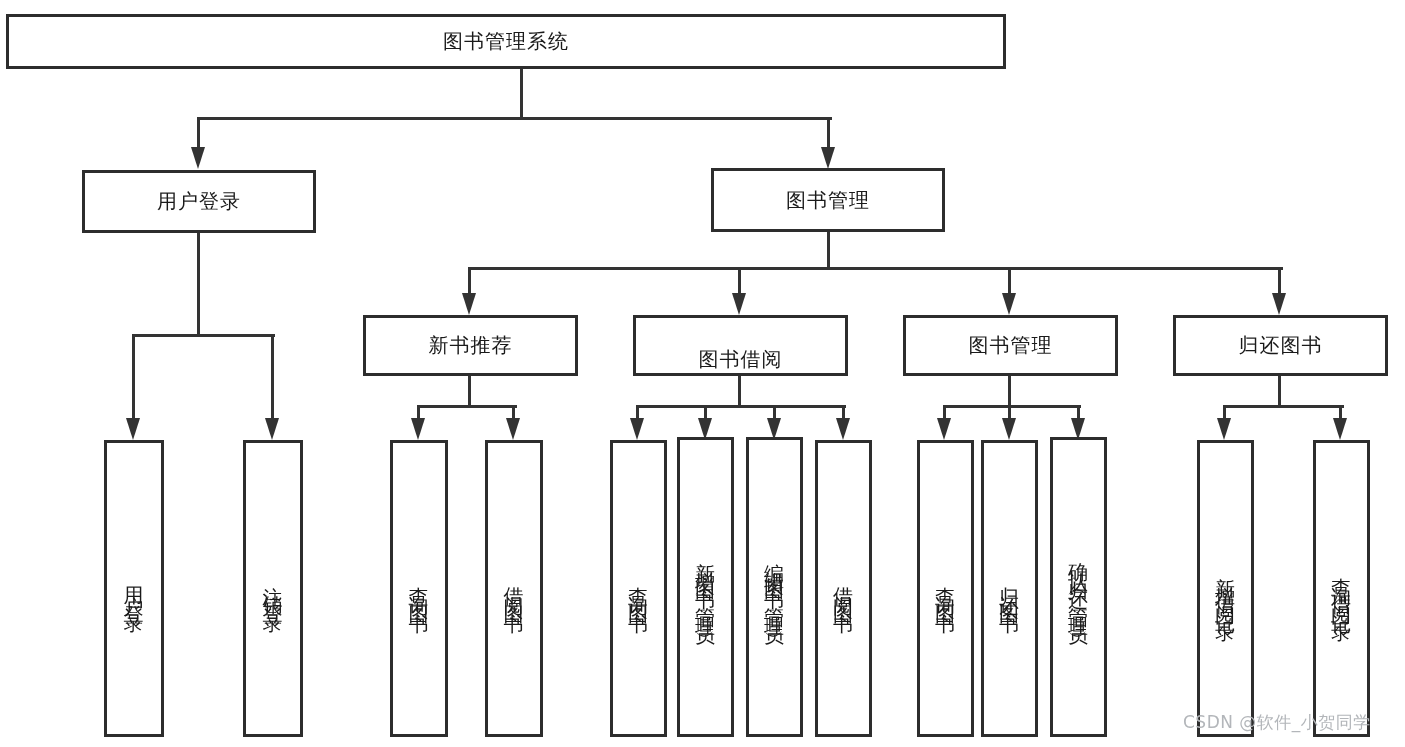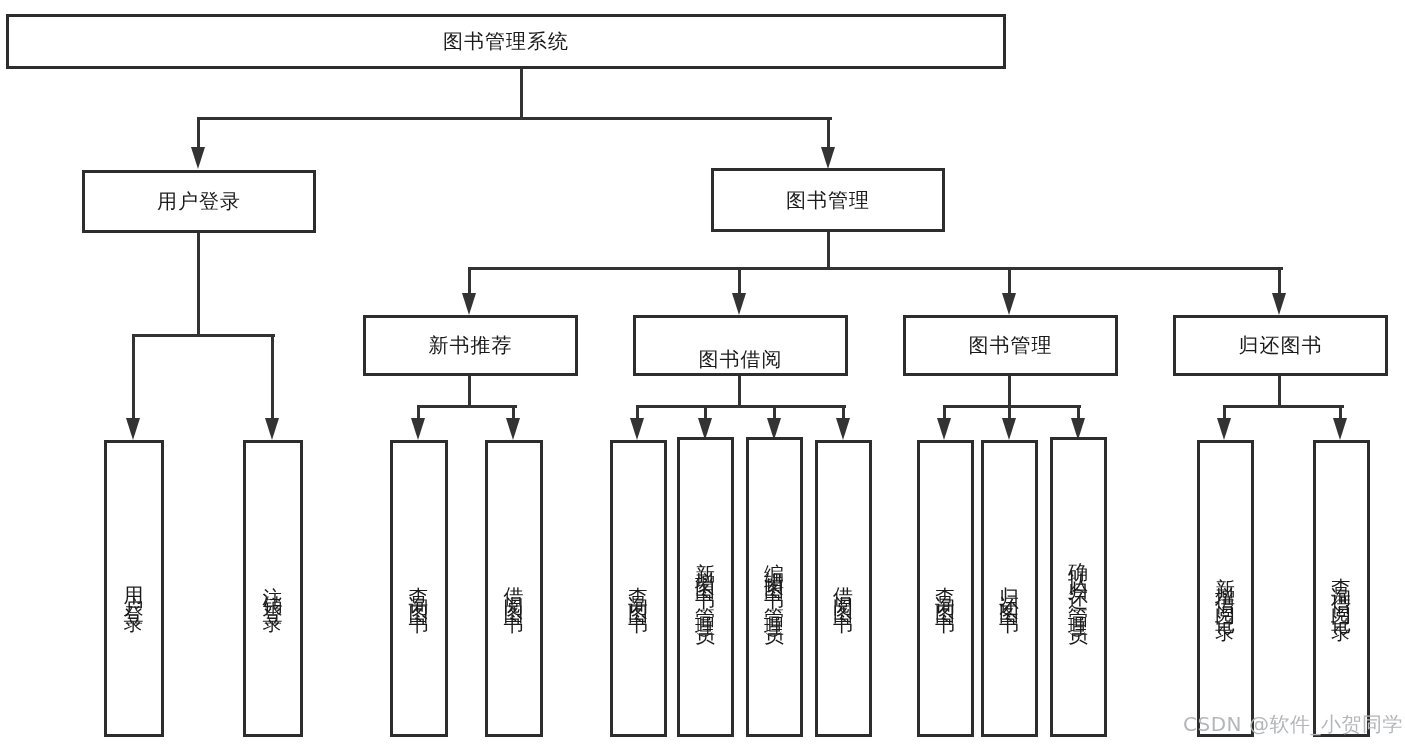--- a/index.html
+++ b/index.html
@@ -37,21 +37,21 @@
   .vline{position:absolute;width:3px;background:var(--line);}
   .hline{position:absolute;height:3px;background:var(--line);}
   .ah{
     position:absolute;width:0;height:0;
     border-left:7px solid transparent;
     border-right:7px solid transparent;
     border-top:22px solid var(--line);
   }
   #watermark{
     position:absolute;left:1183px;top:711px;
-    font-size:20px;color:var(--watermark);
+    font-size:17px;color:var(--watermark);
     white-space:nowrap;z-index:5;
     letter-spacing:0.5px;
     text-align:right;
   }
 </style>
 </head>
 <body>
 
 <div id="canvas">
 

